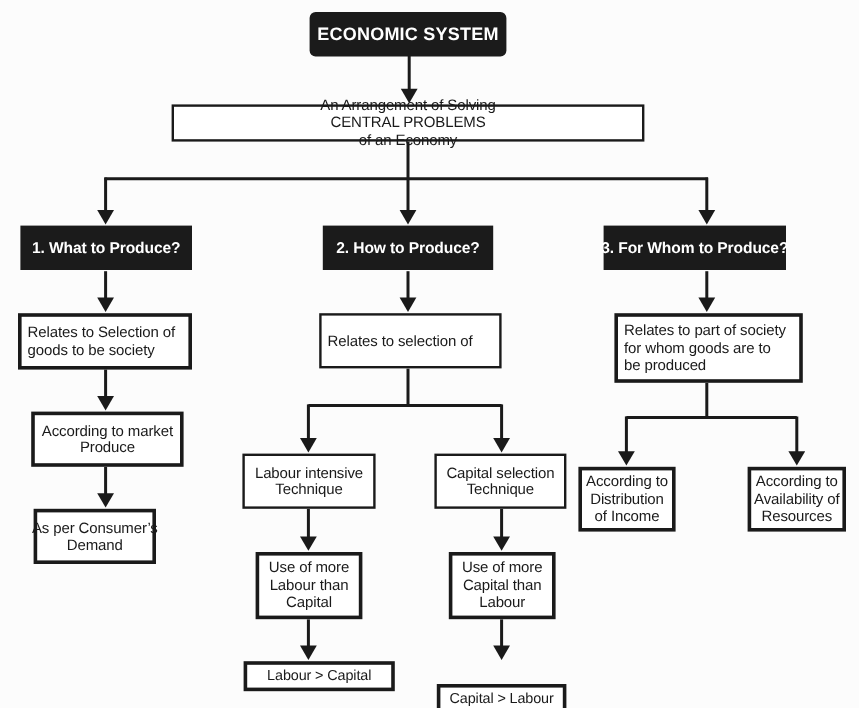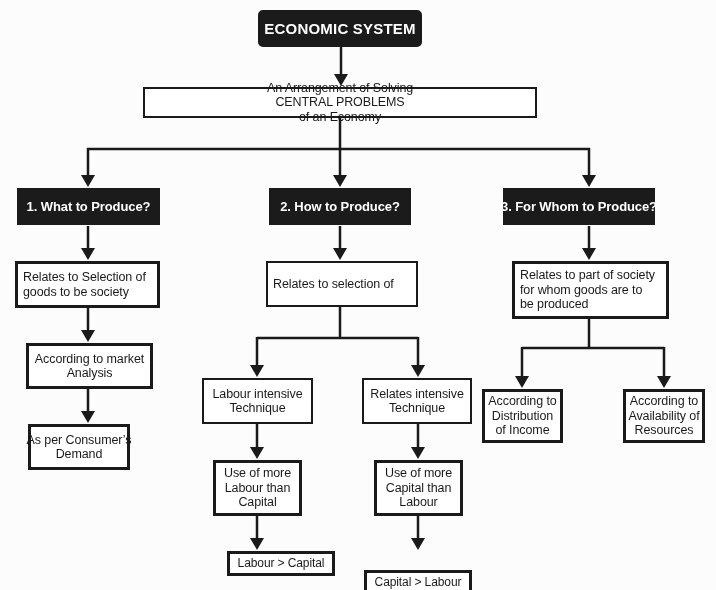--- a/index.html
+++ b/index.html
@@ -129,49 +129,49 @@
   <div class="node black" style="left:503px;top:188px;width:152px;height:37px;">
     <span class="ln">3. For Whom to Produce?</span>
   </div>
 
   <div class="node ta-left" style="left:15px;top:261px;width:145px;height:47px;">
     <span class="ln">Relates to Selection of</span>
     <span class="ln">goods to be society</span>
   </div>
   <div class="node" style="left:26px;top:343px;width:127px;height:46px;">
     <span class="ln">According to market</span>
-    <span class="ln">Analysis</span>
+    <span class="ln">Produce</span>
   </div>
   <div class="node" style="left:28px;top:424px;width:102px;height:46px;">
     <span class="ln">As per Consumer’s</span>
     <span class="ln">Demand</span>
   </div>
 
   <div class="node thin ta-left" style="left:266px;top:261px;width:152px;height:46px;">
     <span class="ln">Relates to selection of</span>
   </div>
   <div class="node thin" style="left:202px;top:378px;width:111px;height:46px;">
     <span class="ln">Labour intensive</span>
     <span class="ln">Technique</span>
   </div>
   <div class="node thin" style="left:362px;top:378px;width:110px;height:46px;">
-    <span class="ln">Relates intensive</span>
+    <span class="ln">Capital selection</span>
     <span class="ln">Technique</span>
   </div>
   <div class="node" style="left:213px;top:460px;width:89px;height:56px;">
     <span class="ln">Use of more</span>
     <span class="ln">Labour than</span>
     <span class="ln">Capital</span>
   </div>
   <div class="node" style="left:374px;top:460px;width:89px;height:56px;">
     <span class="ln">Use of more</span>
     <span class="ln">Capital than</span>
     <span class="ln">Labour</span>
   </div>
-  <div class="node small" style="left:203px;top:551px;width:108px;height:25px;margin-left:24px;">
+  <div class="node small" style="left:203px;top:551px;width:126px;height:25px;">
     <span class="ln">Labour &gt; Capital</span>
   </div>
   <div class="node small" style="left:364px;top:551px;width:108px;height:25px;margin-top:19px;">
     <span class="ln">Capital &gt; Labour</span>
   </div>
 
   <div class="node ta-left" style="left:512px;top:261px;width:157px;height:58px;">
     <span class="ln">Relates to part of society</span>
     <span class="ln">for whom goods are to</span>
     <span class="ln">be produced</span>

